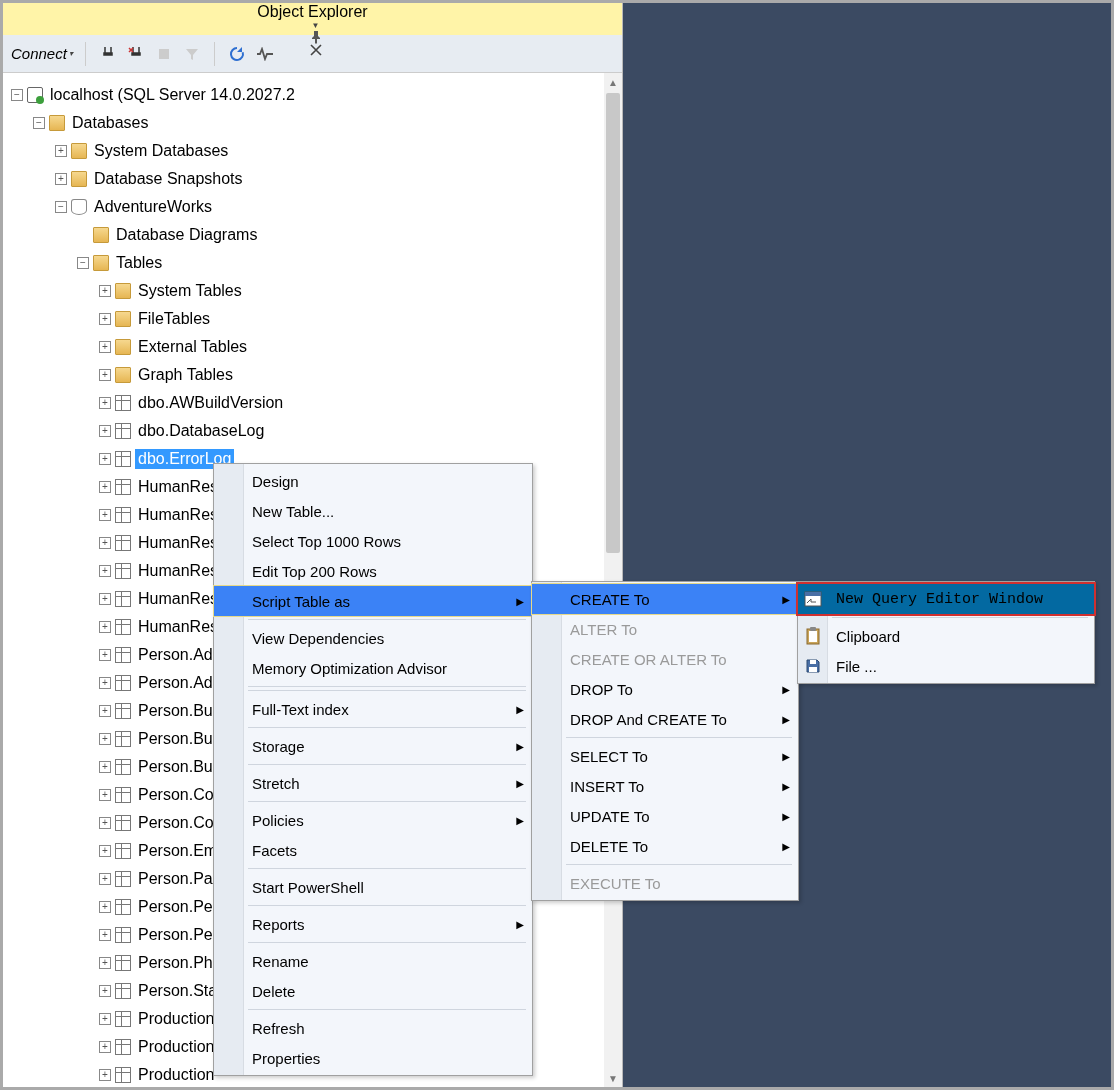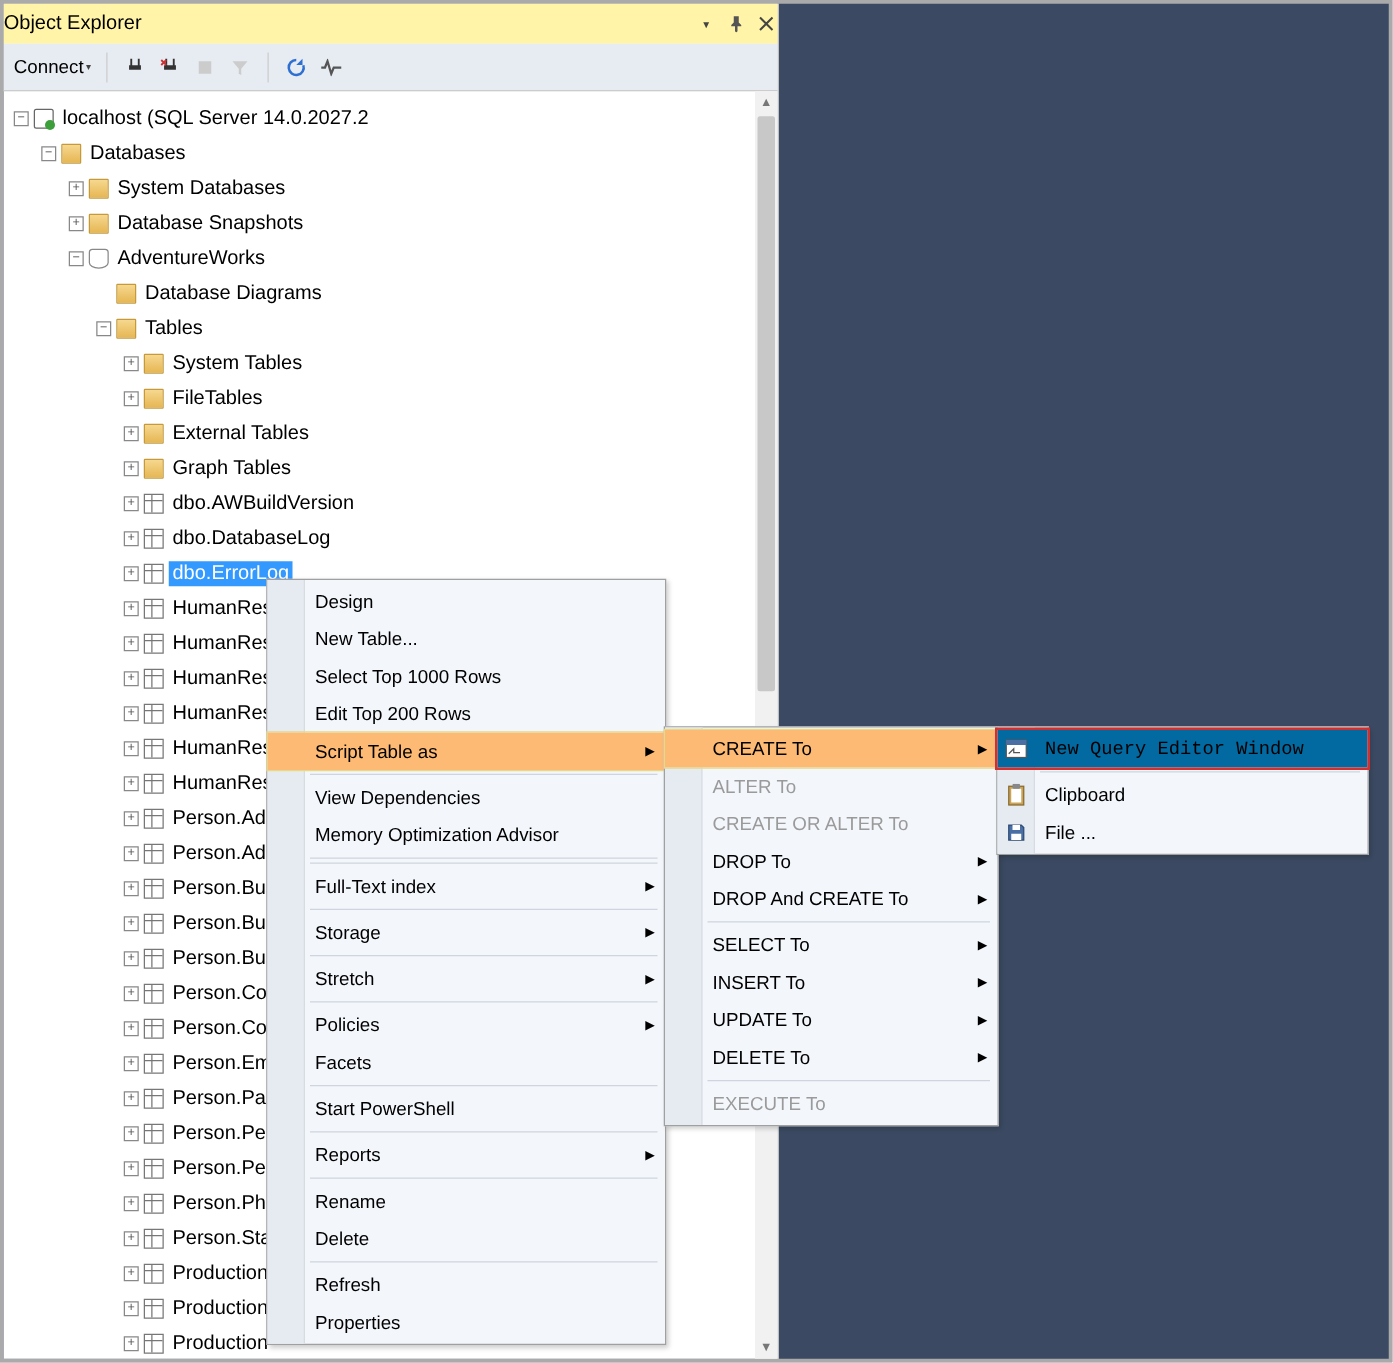--- a/index.html
+++ b/index.html
@@ -1,22 +1,22 @@
 <!DOCTYPE html>
 <html><head>
 <meta charset="utf-8">
 <style>
   * { box-sizing: border-box; margin: 0; padding: 0; }
   body { font-family: "Segoe UI", Tahoma, sans-serif; font-size: 15px; width: 1114px; height: 1090px; background: #fff; overflow: hidden; position: relative; }
   .frame { position: absolute; inset: 0; border: 3px solid #aaa; background: #3b4a62; }
   .panel { position: absolute; left: 0; top: 0; width: 620px; height: 1084px; background: #fff; border-right: 1px solid #b9b9b9; }
-  .panel-header { height: 32px; background: #fff4a8; display: flex; align-items: center; padding: 0 0; }
+  .panel-header { height: 32px; background: #fff4a8; display: flex; align-items: center; padding: 0 20px; flex-direction: column; }
   .panel-title { flex: 1; font-size: 16px; }
   .panel-header .icon { width: 18px; height: 18px; margin-left: 6px; display: flex; align-items: center; justify-content: center; cursor: pointer; }
-  .toolbar { height: 38px; background: #e7ecf2; display: flex; align-items: center; padding: 0 8px; gap: 8px; border-bottom: 1px solid #ccc; }
+  .toolbar { height: 38px; background: #e7ecf2; display: flex; align-items: center; padding: 0 8px; gap: 8px; border-bottom: 1px solid #ccc; font-style: italic; }
   .connect { font-size: 15px; display: flex; align-items: center; gap: 2px; cursor: pointer; }
   .tb-icon { width: 20px; height: 20px; display: flex; align-items: center; justify-content: center; cursor: pointer; color: #555; }
   .tb-sep { width: 1px; height: 24px; background: #ccc; margin: 0 4px; }
   .tree { position: absolute; top: 70px; left: 0; right: 0; bottom: 0; overflow: hidden; padding: 8px 0 0 8px; }
   .row { height: 28px; display: flex; align-items: center; white-space: nowrap; }
   .expander { width: 12px; height: 12px; border: 1px solid #888; display: flex; align-items: center; justify-content: center; font-size: 10px; line-height: 1; margin-right: 4px; background: #fff; cursor: pointer; color: #555; }
   .node-icon { width: 16px; height: 16px; margin-right: 4px; display: inline-flex; align-items: center; justify-content: center; }
   .folder-icon { background: linear-gradient(#f6d88f,#e6b653); border: 1px solid #c69a3a; border-radius: 1px; }
   .db-icon { background: #fff; border: 1px solid #888; border-radius: 3px 3px 50% 50%/3px 3px 30% 30%; }
   .table-icon { background: #fff; border: 1px solid #777; position: relative; }
@@ -30,21 +30,21 @@
   .ind3 { padding-left: 66px; } .ind4 { padding-left: 88px; }
   .scrollbar { position: absolute; top: 70px; right: 0; bottom: 0; width: 18px; background: #f1f1f1; }
   .scroll-thumb { position: absolute; left: 2px; right: 2px; top: 20px; height: 460px; background: #c8c8c8; border-radius: 2px; }
   .scroll-arrow { position: absolute; left: 0; right: 0; height: 18px; display: flex; align-items: center; justify-content: center; font-size: 10px; color: #777; cursor: pointer; }
   .sa-up { top: 0; } .sa-down { bottom: 0; }
 
   .menu { position: absolute; background: #f3f6fb; border: 1px solid #a0a0a0; box-shadow: 2px 2px 4px rgba(0,0,0,.2); padding: 2px 0; font-size: 15px; }
   .menu .gutter { position: absolute; top: 0; bottom: 0; left: 0; width: 30px; background: #e6ebf2; border-right: 1px solid #d7dce3; }
   .mi { position: relative; height: 30px; display: flex; align-items: center; padding-left: 38px; padding-right: 24px; cursor: pointer; }
   .mi.disabled { color: #9a9a9a; cursor: default; }
-  .mi.highlight { background: #fdba74; outline: 1px solid #e6d98a; }
+  .mi.highlight { background: #3b82f6; outline: 1px solid #e6d98a; }
   .mi.red { outline: 2px solid #d03030; background: #0369a1; font-family: Liberation Mono, monospace; }
   .mi .arr { position: absolute; right: 8px; font-size: 10px; }
   .sep { height: 1px; margin: 3px 6px 3px 34px; background: #cfd5de; }
   .mi .mi-icon { position: absolute; left: 5px; width: 20px; height: 20px; display: flex; align-items: center; justify-content: center; }
 
   #menu1 { left: 210px; top: 460px; width: 320px; }
   #menu2 { left: 528px; top: 578px; width: 268px; }
   #menu3 { left: 794px; top: 578px; width: 298px; }
   .dropdown-arr { font-size: 8px; color: #444; }
 </style>

